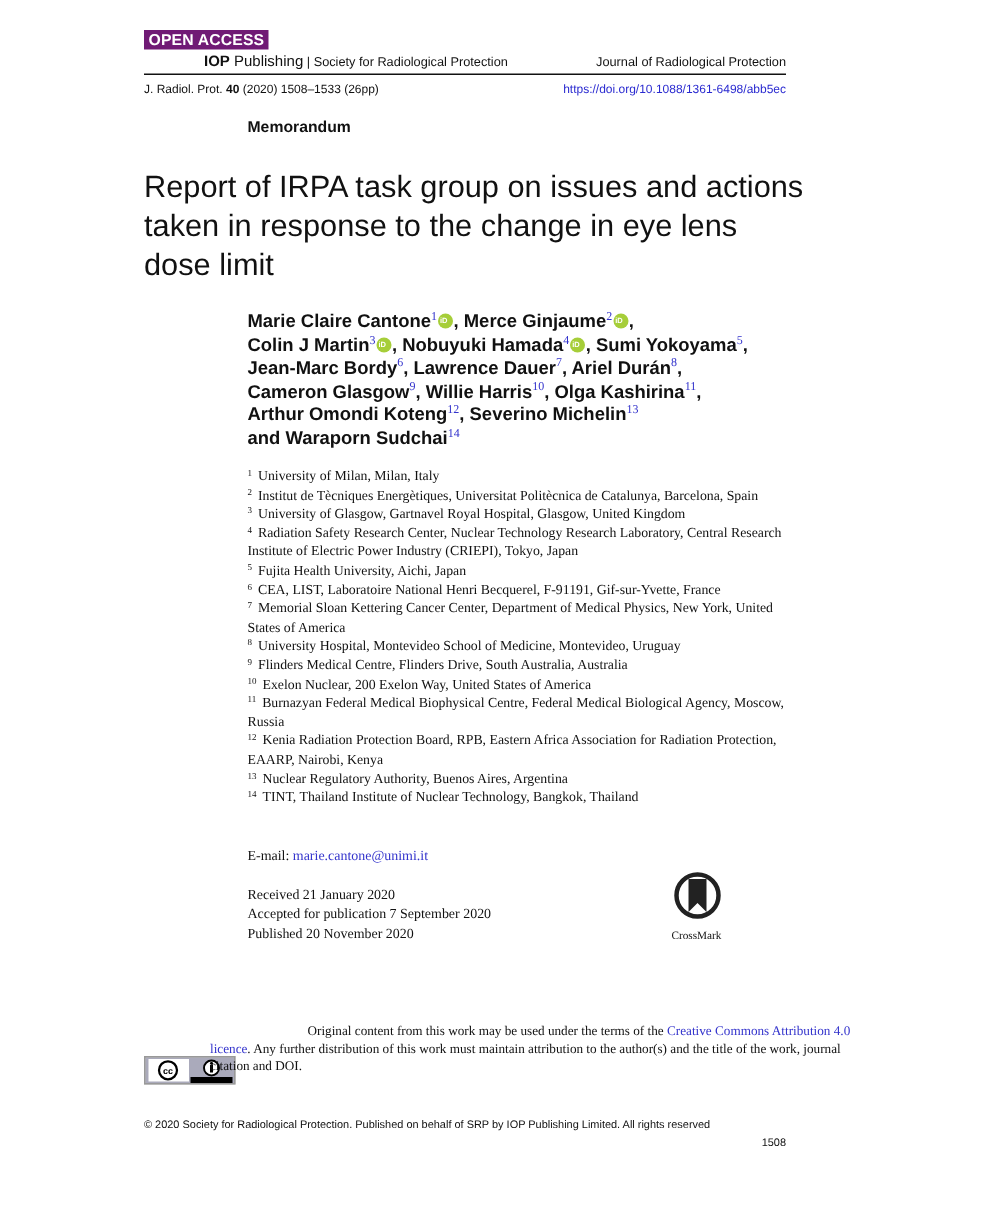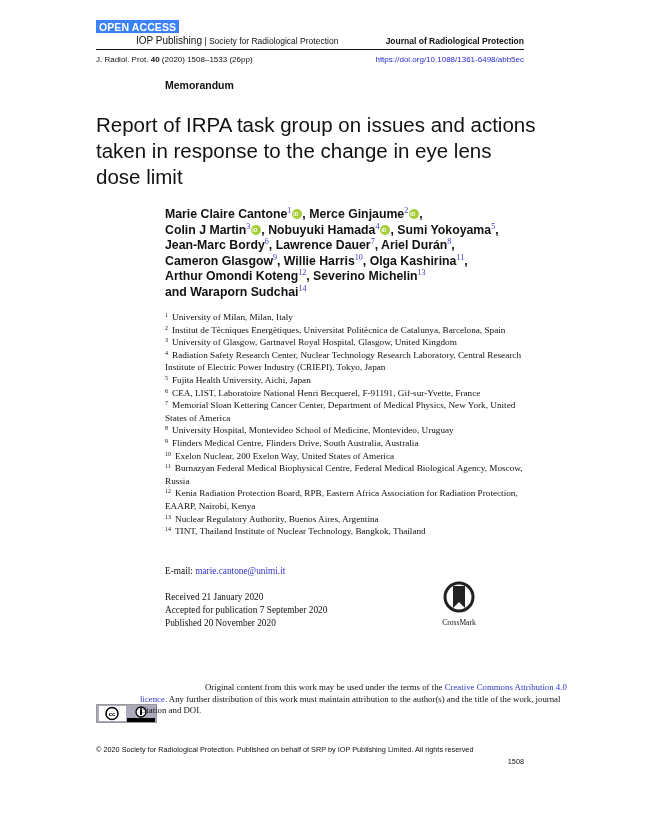--- a/index.html
+++ b/index.html
@@ -1,44 +1,44 @@
 <!DOCTYPE html>
 <html><head>
   <meta charset="utf-8">
   <style>
     html, body { margin:0; padding:0; background:#fff; }
     body { width:655px; height:816px; position:relative; overflow:hidden; color:#111; }
     .sans { font-family: "Liberation Sans", sans-serif; }
     .serif { font-family: "Liberation Serif", serif; }
     .abs { position:absolute; }
 
-    #oa-badge { left:96px; top:20px; background:#3b82f6; color:#fff; font-weight:bold; font-size:10.5px; padding:1px 3px 0 3px; line-height:12px; letter-spacing:0.1px; }
+    #oa-badge { left:96px; top:20px; background:#701a75; color:#fff; font-weight:bold; font-size:10.5px; padding:1px 3px 0 3px; line-height:12px; letter-spacing:0.1px; }
     #publisher-row { left:96px; top:35px; width:428px; font-size:8.5px; line-height:12px; }
-    #publisher-row .iop { font-weight:normal; font-size:10px;padding-left:40px; }
+    #publisher-row .iop { font-weight:bold; font-size:10px;padding-left:40px; }
     #publisher-row .pub { font-size:10px; }
-    #publisher-row .right { position:absolute; right:0; top:0; font-size:8.5px;font-weight:bold; }
+    #publisher-row .right { position:absolute; right:0; top:0; font-size:8.5px; }
     #header-rule { left:96px; top:49px; width:428px; height:1px; background:#111; }
     #citation-row { left:96px; top:54px; width:428px; font-size:8px; line-height:11px; }
     #citation-row .right { position:absolute; right:0; top:0; color:#2a2ad0; }
 
     #article-type { left:165px; top:79px; font-size:10.5px; font-weight:bold; }
     #title { left:96px; top:112px; width:440px; font-size:20.5px; font-weight:normal; line-height:26px; }
 
     #authors { left:165px; top:207px; width:370px; font-size:12.3px; font-weight:bold; line-height:15.6px; }
     #authors sup { font-weight:normal; color:#3333cc; font-size:8px; vertical-align:5px; line-height:0; font-family:"Liberation Serif", serif; }
     .orcid { display:inline-block; width:10px; height:10px; border-radius:50%; background:#a6ce39; vertical-align:-1px; margin-left:1px; position:relative; }
     .orcid::after { content:"iD"; position:absolute; left:1px; top:1px; font-size:5px; color:#fff; font-weight:bold; line-height:8px; }
 
     #affiliations { left:165px; top:311px; width:370px; font-size:9.2px; line-height:12.6px; }
     #affiliations .aff sup { font-size:6px; vertical-align:3px; line-height:0; margin-right:4px; }
 
     #email { left:165px; top:565px; font-size:9.3px; line-height:12px; }
     #email .link { color:#3333cc; }
     #dates { left:165px; top:591px; font-size:9.3px; line-height:13px; }
-    #crossmark { left:437px; top:581px; width:44px; text-align:center; }
+    #crossmark { left:437px; top:581px; width:44px; text-align:right; }
     #crossmark-label { font-size:7.5px; line-height:9px; margin-top:1px; }
 
     #license-icon { left:96px; top:704px; width:61px; height:19px; border:1px solid #999; background:#bbb; box-sizing:border-box; }
     #license-text { left:96px; top:682px; width:428px; font-size:8.8px; line-height:11.5px; text-indent:65px;margin-left:44px; }
     #license-text .link { color:#3333cc; }
 
     #copyright { left:96px; top:744px; width:428px; font-size:7.3px; line-height:11.5px; }
     #copyright .right { position:absolute; right:0; top:11.5px; }
   </style>
 </head>

